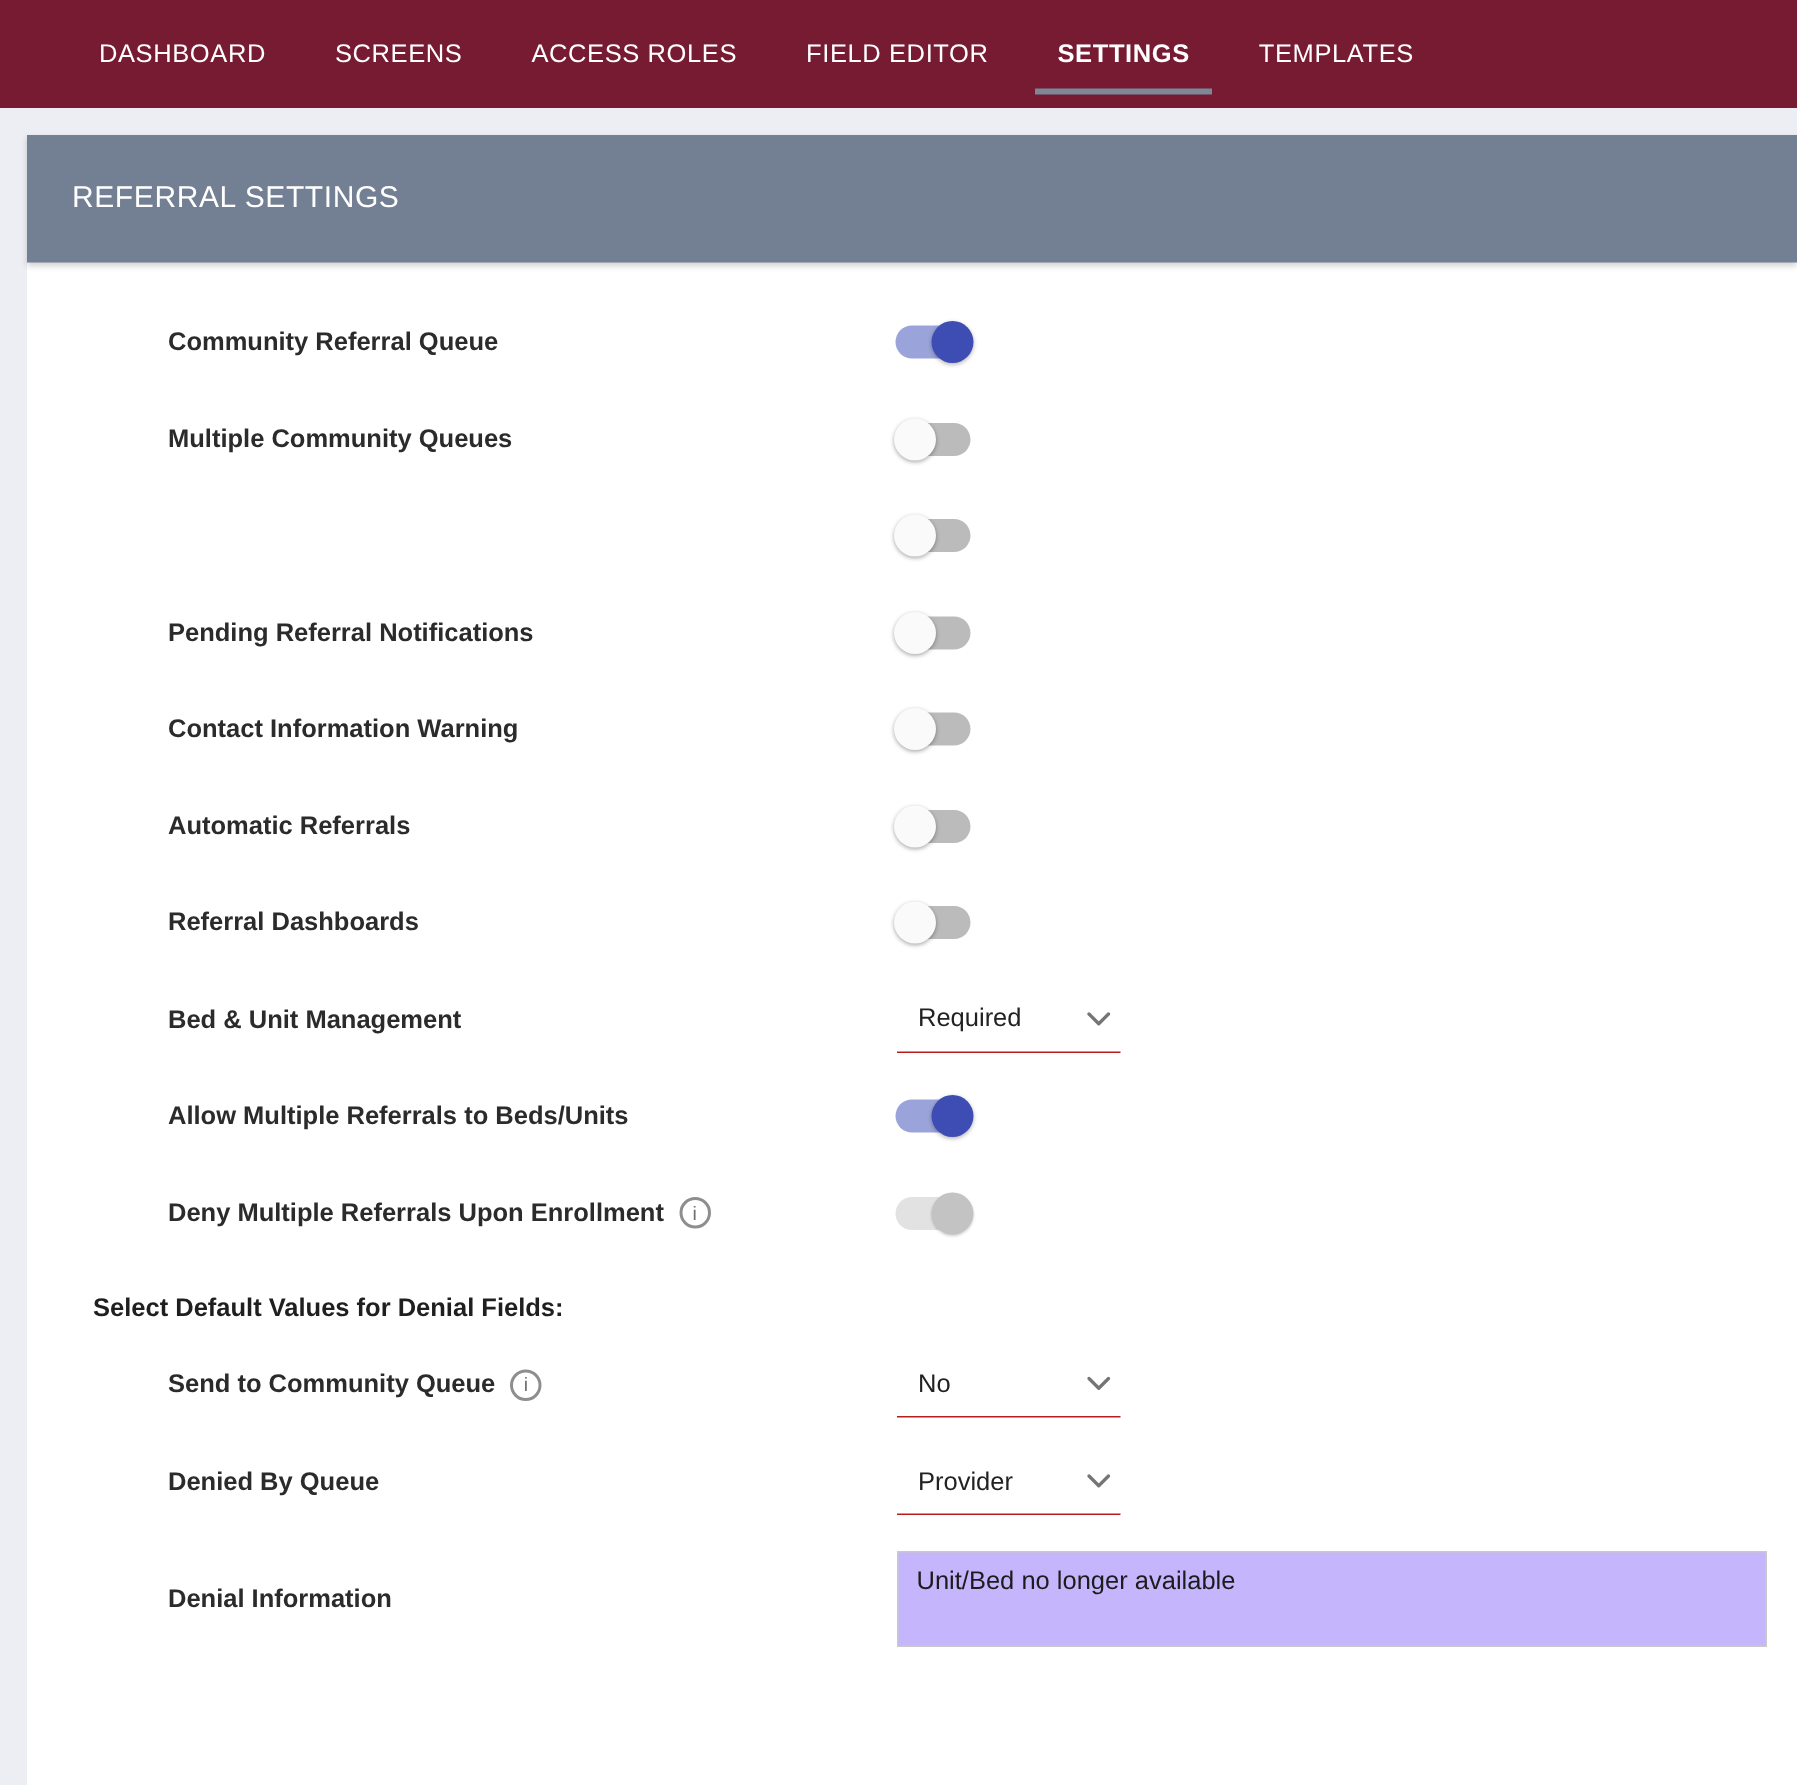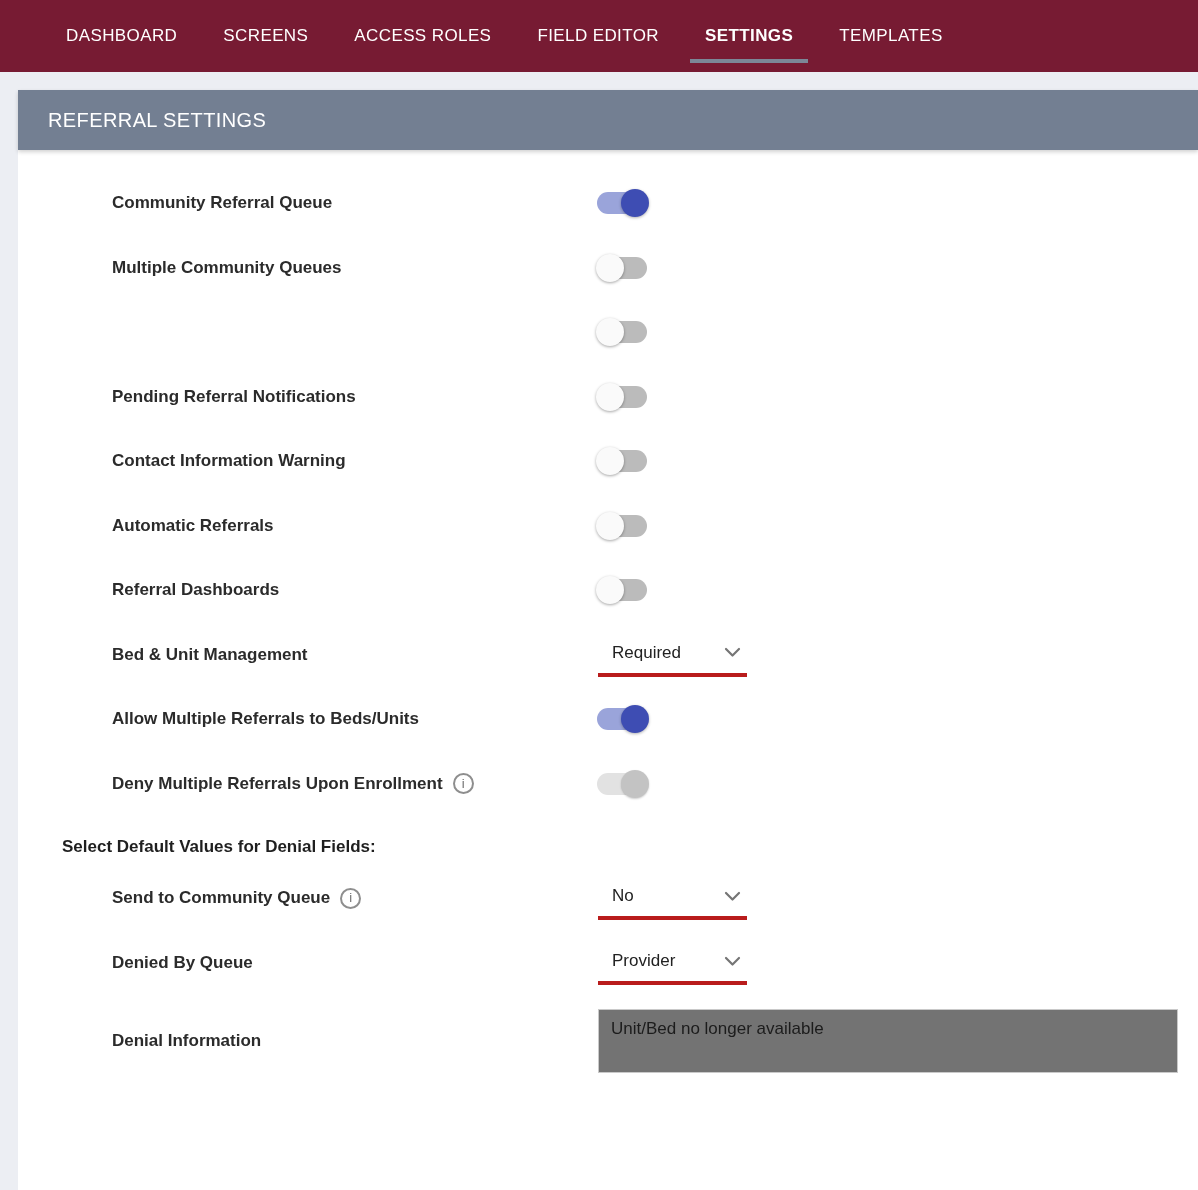--- a/index.html
+++ b/index.html
@@ -18,21 +18,21 @@
   .nav-item.active { font-weight:700; }
   .nav-item.active::after {
     content:""; position:absolute; left:-15px; right:-15px; bottom:-17px;
     height:4px; background:#7C8797;
   }
 
   
   .gap-strip { height:18px; background:#ECEEF3; }
   .panel { margin-left:18px; width:1180px; background:#FFFFFF; height:1100px; }
   .panel-header {
-    height:60px; background:#737F92; display:flex; align-items:center;
+    height:85px; background:#737F92; display:flex; align-items:center;
     padding-left:30px; box-shadow:0 2px 4px rgba(0,0,0,.18); position:relative; z-index:2;
   }
   .panel-title { color:#FFFFFF; font-size:20px; letter-spacing:.4px; font-weight:400; }
 
   .content { padding-top:21px; position:relative; }
 
   
   .row { position:relative; height:64.5px; display:flex; }
   .row.h65 { height:65px; }
   .row.h90 { height:90px; }
@@ -65,30 +65,30 @@
   .toggle.on .toggle-track { background:#9AA4DA; }
   .toggle.on .toggle-thumb { left:25px; background:#3E4DB3; box-shadow:0 1px 3px rgba(0,0,0,.3); }
   .toggle.disabled .toggle-track { background:#E2E2E2; }
   .toggle.disabled .toggle-thumb { background:#C3C3C3; box-shadow:0 1px 2px rgba(0,0,0,.2); }
 
   
   .select {
     position:absolute; left:580px; top:50%; transform:translateY(-50%);
     width:149px; height:44px; display:flex; align-items:center;
     justify-content:space-between; padding:0 6px 0 14px;
-    border-bottom:4px solid #b91c1c; cursor:pointer; background:#fff;
+    border-bottom:1px solid #b91c1c; cursor:pointer; background:#fff;
   }
   .select.wide { width:397px; }
   .select-value { font-size:17px; color:#222222; font-weight:400; }
   .chevron { flex:none; }
 
   
   .textbox {
     position:absolute; left:580px; top:50%; transform:translateY(-50%);
-    width:580px; height:64px; border:1px solid #C9C9C9; background:#737373;
+    width:580px; height:64px; border:1px solid #C9C9C9; background:#c4b5fd;
     font-family:"Liberation Sans","DejaVu Sans",sans-serif; font-size:17px;
     color:#1C1C1C; padding:9px 12px; resize:none; outline:none; overflow:hidden;
   }
 </style>
 </head>
 <body>
 
 <div class="nav">
   <div class="nav-item">DASHBOARD</div>
   <div class="nav-item">SCREENS</div>

